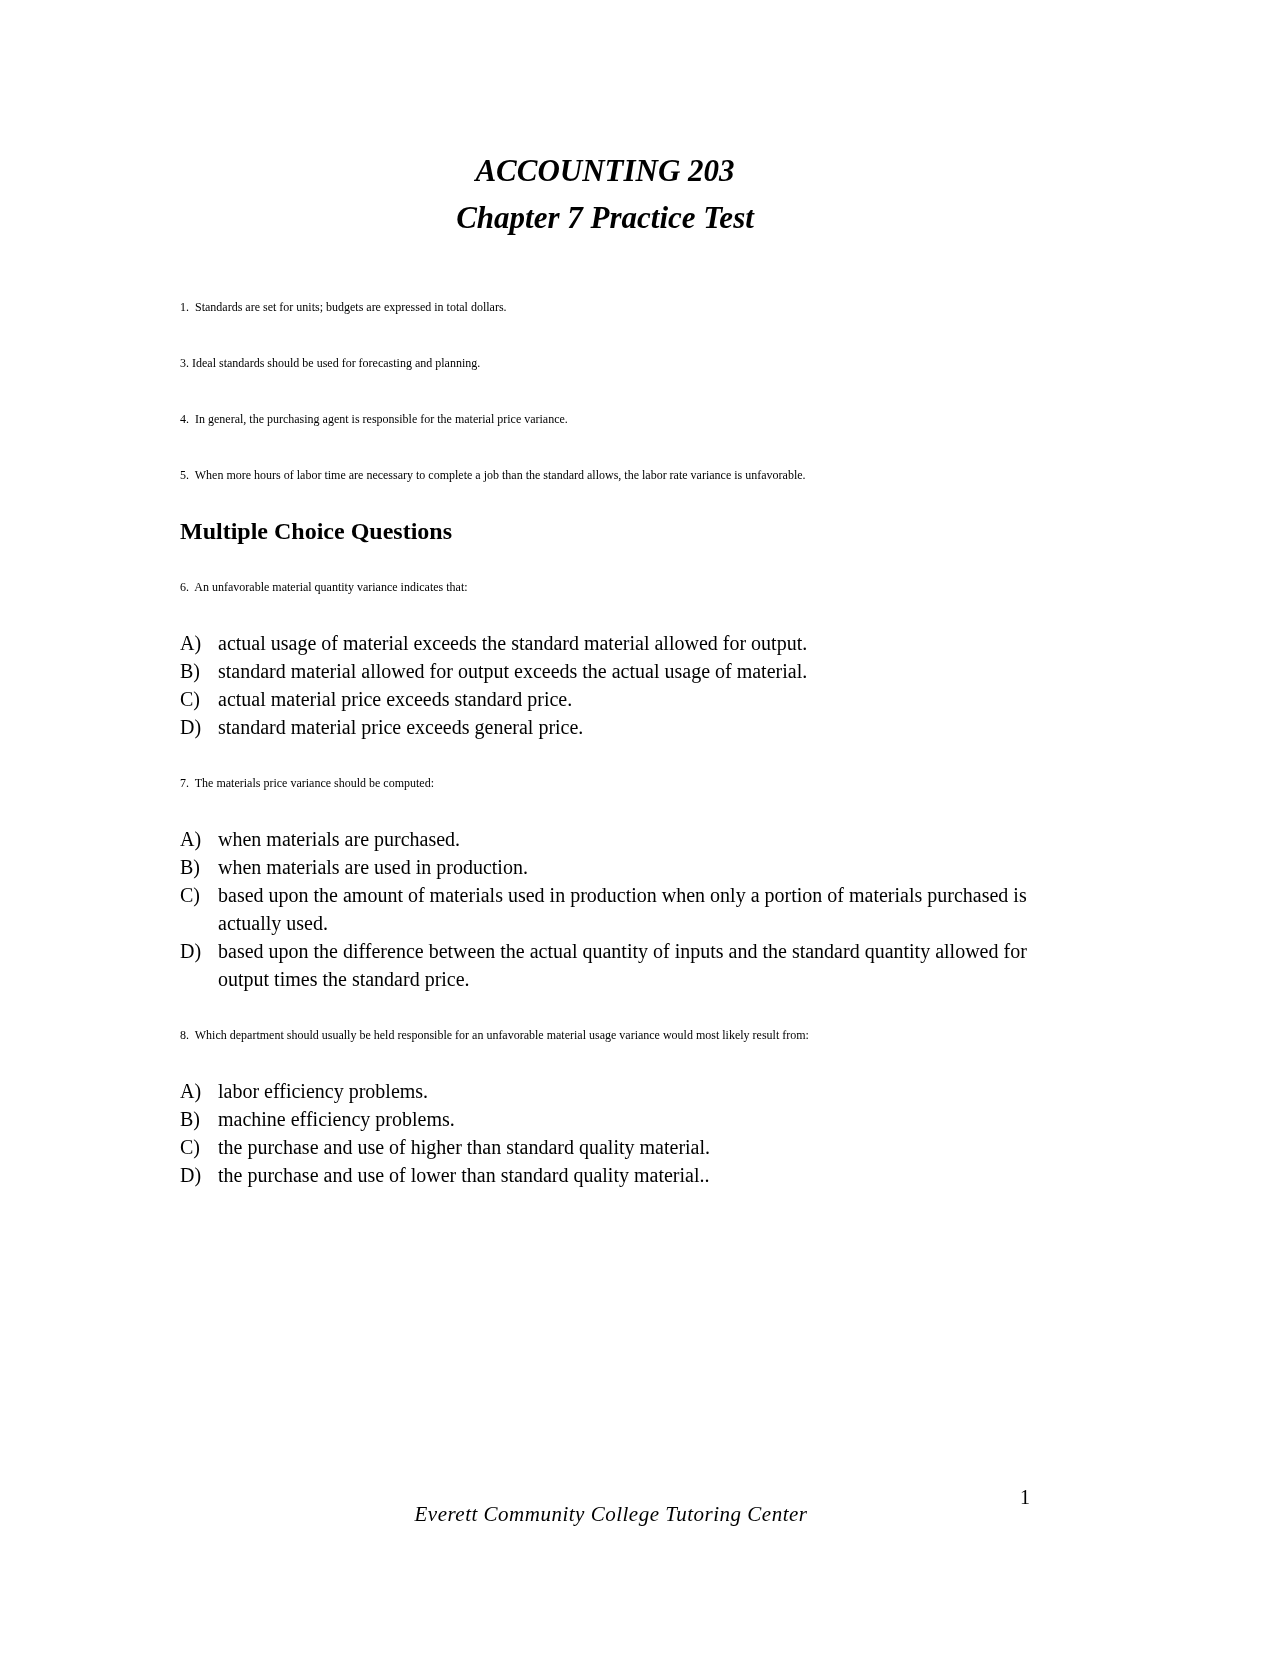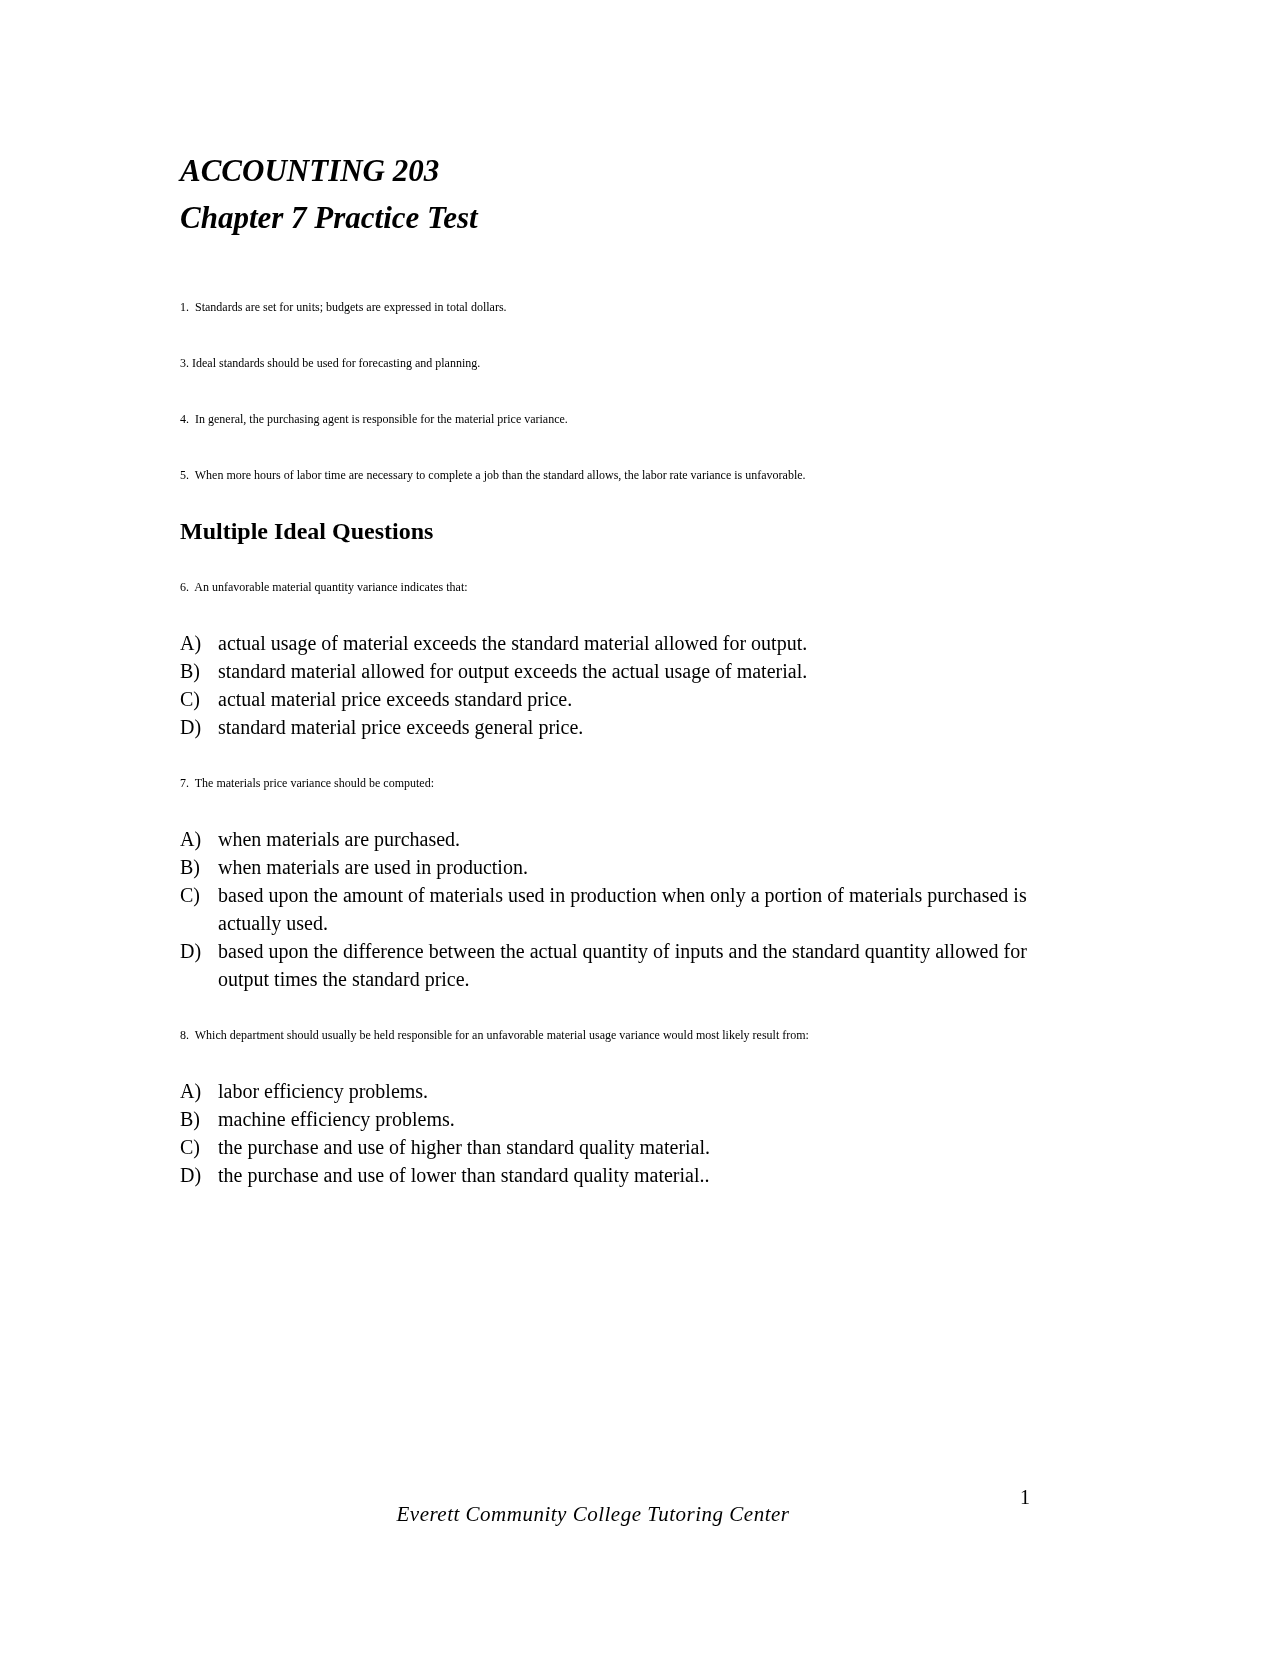--- a/index.html
+++ b/index.html
@@ -11,21 +11,21 @@
     background: #ffffff;
     position: relative;
     font-family: "Liberation Serif", serif;
     color: #000000;
     overflow: hidden;
   }
   .content {
     padding: 148px 250px 0 180px;
   }
   .doc-title {
-    text-align: left;
+    text-align: center;
     font-size: 31px;
     font-weight: bold;
     font-style: italic;
     line-height: 1.5;
     margin-bottom: 52px;
   }
   .doc-title .title-line { display: block; }
   .section-heading {
     font-size: 24px;
     font-weight: bold;
@@ -49,21 +49,21 @@
     width: 38px;
     flex-shrink: 0;
   }
   .choice .choice-text {
     flex: 1;
     white-space: pre-wrap;
   }
   .mc-question.spaced { margin-top: 27px; }
   .footer-center {
     position: absolute;
-    left: 168px;
+    left: 186px;
     width: 850px;
     top: 1502px;
     text-align: center;
     font-size: 21px;
     font-style: italic;
     letter-spacing: 0.5px;
   }
   .page-number {
     position: absolute;
     top: 1486px;
@@ -81,21 +81,21 @@
       <span class="title-line">ACCOUNTING 203</span>
       <span class="title-line">Chapter 7 Practice Test</span>
     </h1>
 
 
     <p class="q">1.  Standards are set for units; budgets are expressed in total dollars.</p>
     <p class="q">3. Ideal standards should be used for forecasting and planning.</p>
     <p class="q">4.  In general, the purchasing agent is responsible for the material price variance.</p>
     <p class="q">5.  When more hours of labor time are necessary to complete a job than the standard allows, the labor rate variance is unfavorable.</p>
 
-    <h2 class="section-heading mc">Multiple Ideal Questions</h2>
+    <h2 class="section-heading mc">Multiple Choice Questions</h2>
 
     <div class="mc-question">
       <p class="q">6.  An unfavorable material quantity variance indicates that:</p>
       <div class="choices">
         <div class="choice">
           <span class="letter">A)</span>
           <span class="choice-text">actual usage of material exceeds the standard material allowed for output.</span>
         </div>
         <div class="choice">
           <span class="letter">B)</span>

